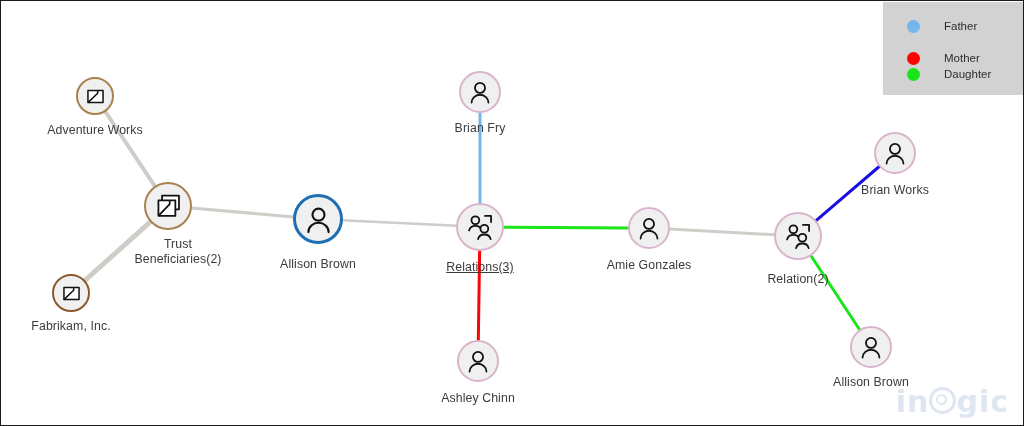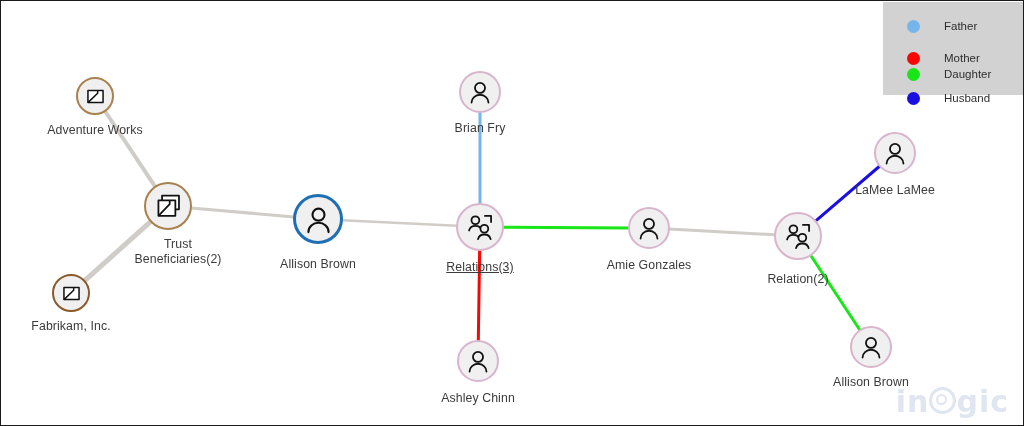--- a/index.html
+++ b/index.html
@@ -201,21 +201,21 @@
       </div>
       <div class="node-label" style="left: 797px; top: 271px;">Relation(2)</div>
       <div class="node" style="left: 894px; top: 152px; width: 42px; height: 42px; background: rgb(240, 240, 240); border: 2px solid rgb(217, 181, 205);">
         <span>
           <svg width="26" height="26" viewBox="0 0 32 32">
             <circle cx="16" cy="11" r="6.2" fill="none" stroke="#111" stroke-width="2.2"></circle>
             <path d="M5.6 29 a10.4 9.6 0 0 1 20.8 0" fill="none" stroke="#111" stroke-width="2.2" stroke-linecap="round"></path>
           </svg>
         </span>
       </div>
-      <div class="node-label" style="left: 894px; top: 182px;">LaMee LaMee</div>
+      <div class="node-label" style="left: 894px; top: 182px;">Brian Works</div>
       <div class="node" style="left: 870px; top: 346px; width: 42px; height: 42px; background: rgb(240, 240, 240); border: 2px solid rgb(217, 181, 205);">
         <span>
           <svg width="26" height="26" viewBox="0 0 32 32">
             <circle cx="16" cy="11" r="6.2" fill="none" stroke="#111" stroke-width="2.2"></circle>
             <path d="M5.6 29 a10.4 9.6 0 0 1 20.8 0" fill="none" stroke="#111" stroke-width="2.2" stroke-linecap="round"></path>
           </svg>
         </span>
       </div>
       <div class="node-label" style="left: 870px; top: 374px;">Allison Brown</div>
     </div>
@@ -226,23 +226,19 @@
         <span class="legend-text">Father</span>
       </div>
       <div class="legend-row" style="top: 44px;">
         <span class="legend-swatch" style="background: rgb(250, 5, 5);"></span>
         <span class="legend-text">Mother</span>
       </div>
       <div class="legend-row" style="top: 60px;">
         <span class="legend-swatch" style="background: rgb(24, 230, 24);"></span>
         <span class="legend-text">Daughter</span>
       </div>
-      <div class="legend-row" style="top: 84px;">
-        <span class="legend-swatch" style="background: rgb(26, 15, 224);"></span>
-        <span class="legend-text">Husband</span>
-      </div>
     </div>
 
   <div id="watermark">
     <span>in</span><span class="ring"></span><span>gic</span>
   </div>
 
 </div>
 
 </body></html>

